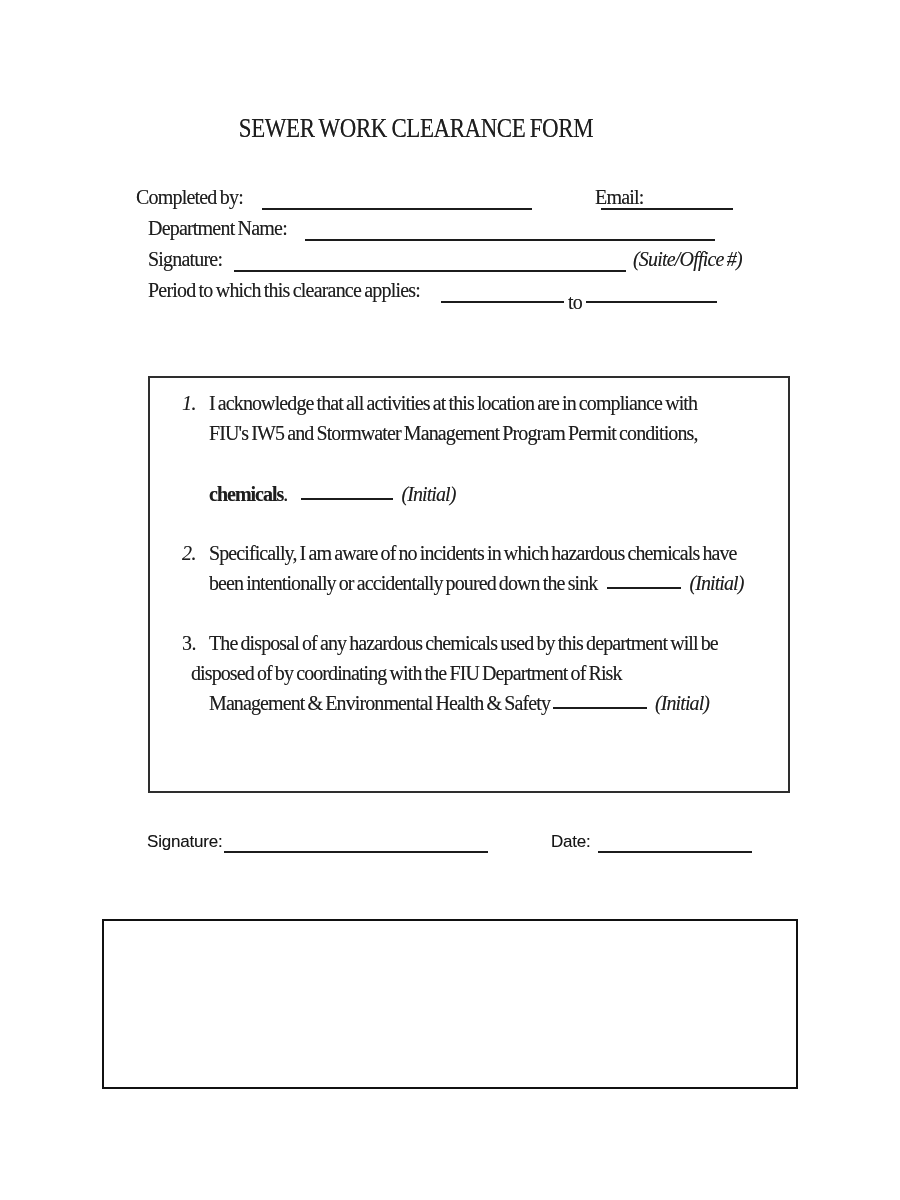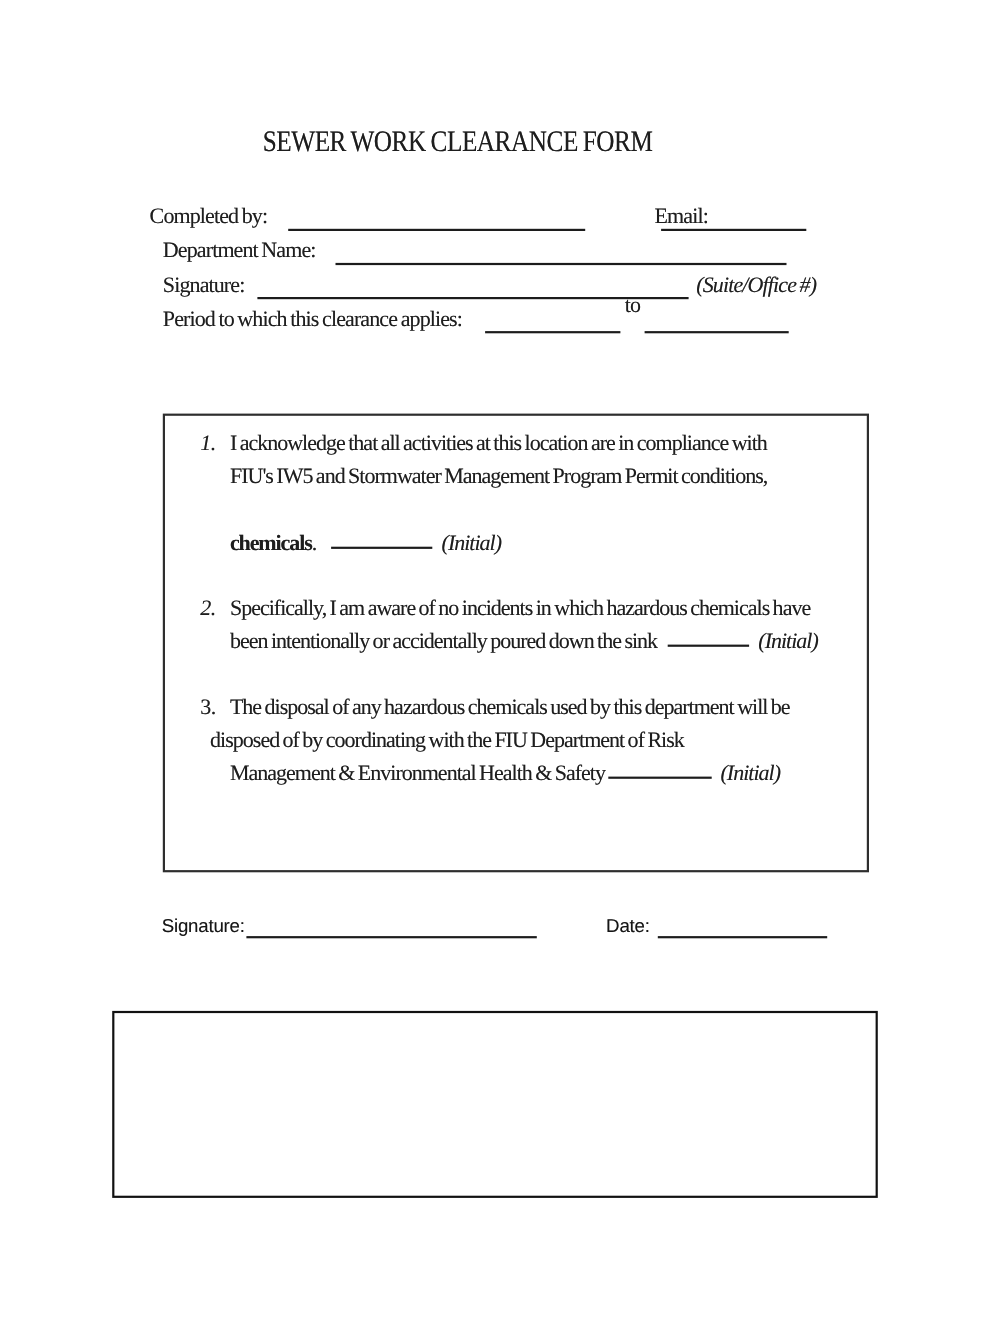--- a/index.html
+++ b/index.html
@@ -60,21 +60,21 @@
 
   <div class="abs serif" style="left:148px; top:217px;">Department Name:</div>
   <div class="blank" style="left:305px; top:239px; width:410px;"></div>
 
   <div class="abs serif" style="left:148px; top:248px;">Signature:</div>
   <div class="blank" style="left:234px; top:270px; width:392px;"></div>
   <div class="abs serif ital" style="left:633px; top:248px;">(Suite/Office #)</div>
 
   <div class="abs serif" style="left:148px; top:279px;">Period to which this clearance applies:</div>
   <div class="blank" style="left:441px; top:301px; width:123px;"></div>
-  <div class="abs serif" style="left:568px; top:267px;">to</div>
+  <div class="abs serif" style="left:568px; top:291px;">to</div>
   <div class="blank" style="left:586px; top:301px; width:131px;"></div>
 
   <div class="ackbox">
 
     <div class="num ital" style="left:32px; top:14px;">1.</div>
     <div class="ackline" style="left:59px; top:14px;">I acknowledge that all activities at this location are in compliance with</div>
     <div class="ackline" style="left:59px; top:44px;">FIU's IW5 and Stormwater Management Program Permit conditions,</div>
     <div class="ackline" style="left:59px; top:105px;"><span class="bold">chemicals</span><span>.</span><span class="iblank" style="width:92px; margin-left:14px;"></span><span class="ital" style="margin-left:8px;">(Initial)</span></div>
 
     <div class="num ital" style="left:32px; top:164px;">2.</div>

